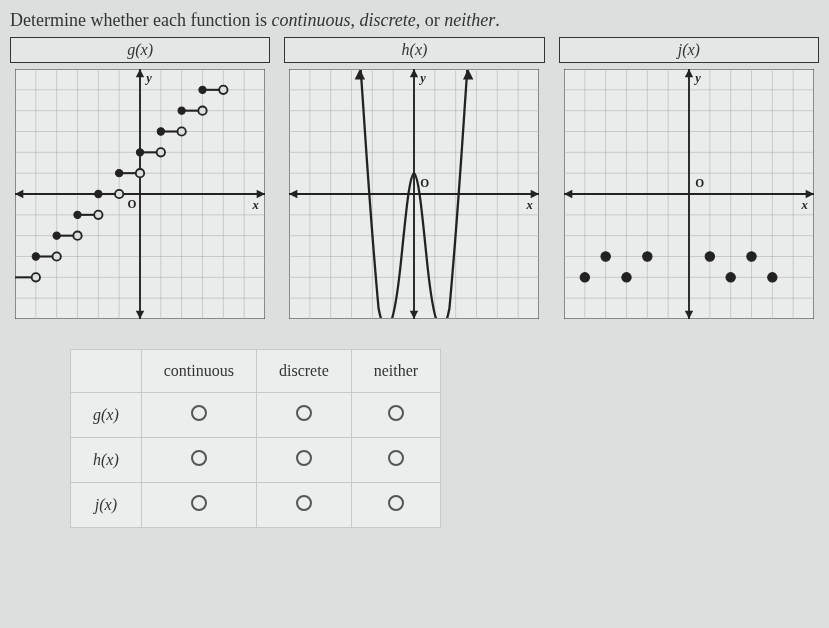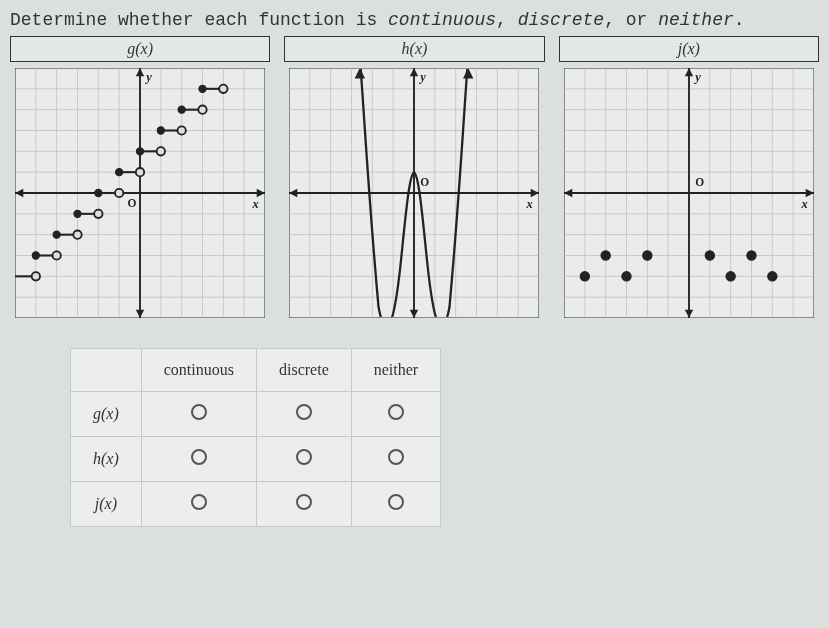--- a/index.html
+++ b/index.html
@@ -7,21 +7,20 @@
     font-family: 'Times New Roman', serif;
     background: #dbe0de;
     width: 829px;
     height: 628px;
     padding: 10px;
     color: #333;
   }
   .prompt {
     font-size: 18px;
     margin-bottom: 6px;
-    font-family: Liberation Mono, monospace;
   }
   .prompt em { font-style: italic; }
   .graph-row {
     display: flex;
     gap: 14px;
     margin-bottom: 30px;
   }
   .graph-cell {
     flex: 1;
     border-top: 1px solid #333;

